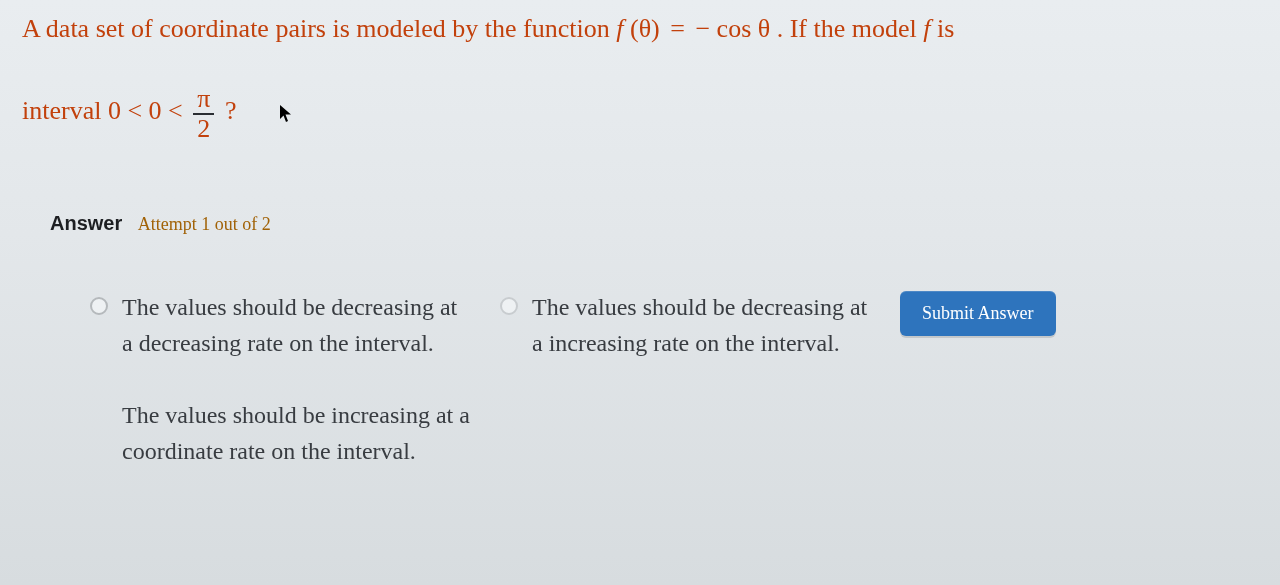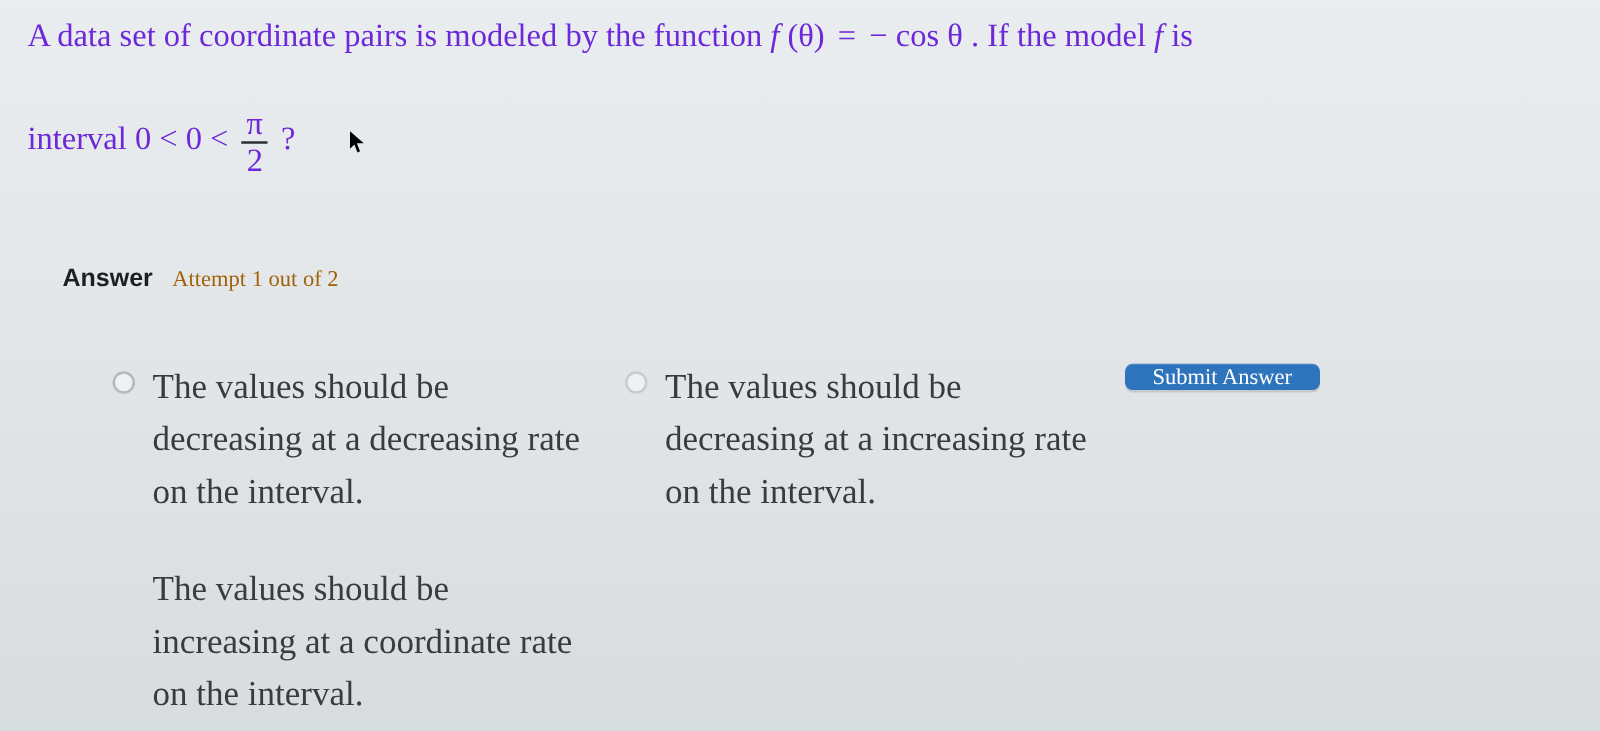--- a/index.html
+++ b/index.html
@@ -12,21 +12,21 @@
     font-family: Georgia, 'Times New Roman', serif;
     background: linear-gradient(180deg, #e9edf0 0%, #e3e7ea 40%, #d7dcdf 100%);
     color: #2a2e33;
   }
   .wrap {
     padding: 10px 22px 0 22px;
   }
   .question {
     font-size: 26px;
     line-height: 1.45;
-    color: #6d28d9;
+    color: #c2410c;
   }
   .question .func { font-style: italic; }
   .frac {
     display: inline-block;
     vertical-align: middle;
     text-align: center;
     margin: 0 4px;
     line-height: 1.05;
   }
   .frac .num {
@@ -81,35 +81,35 @@
     flex: 0 0 auto;
     width: 18px;
     height: 18px;
     border: 2px solid #b5b9bc;
     border-radius: 50%;
     background: #eef1f3;
     margin-top: 8px;
   }
   .radio.faint { border-color: #c8cccf; }
   .opt-text {
-    font-size: 28px;
+    font-size: 24px;
     line-height: 1.5;
     color: #383c41;
   }
   .submit-col {
     padding-top: 2px;
   }
   .submit-btn {
     background: #2e74bd;
     color: #fff;
     font-family: Georgia, serif;
     font-size: 18px;
     border: none;
     border-radius: 6px;
-    padding: 0 22px;
+    padding: 12px 22px;
     box-shadow: 0 2px 0 rgba(0,0,0,0.12), inset 0 1px 0 rgba(255,255,255,0.15);
     cursor: pointer;
   }
   .eq { margin: 0 4px; }
 </style>
 </head>
 <body>
 
 <div class="wrap">
   <div class="question">

